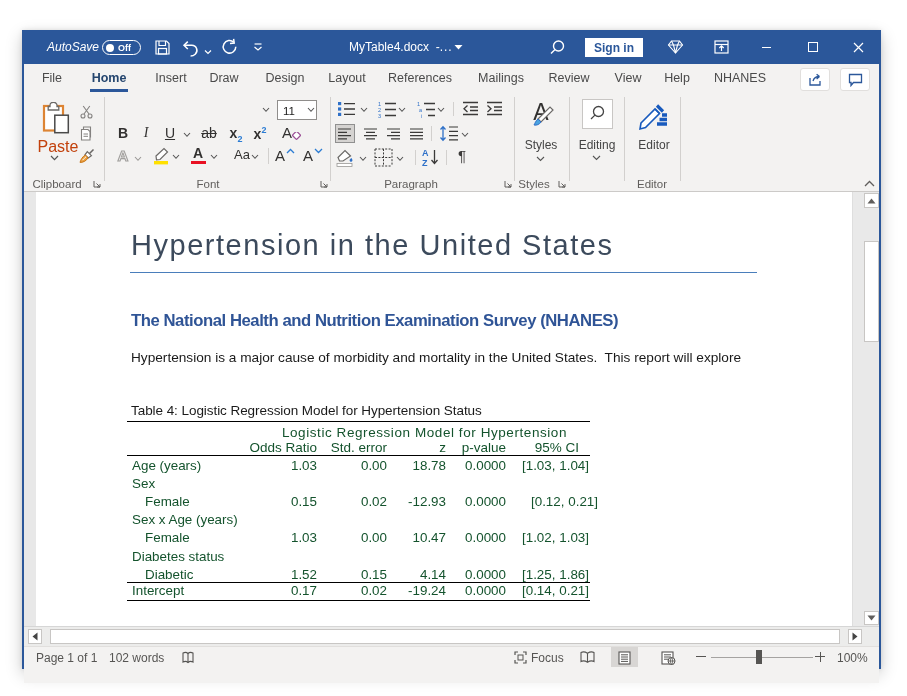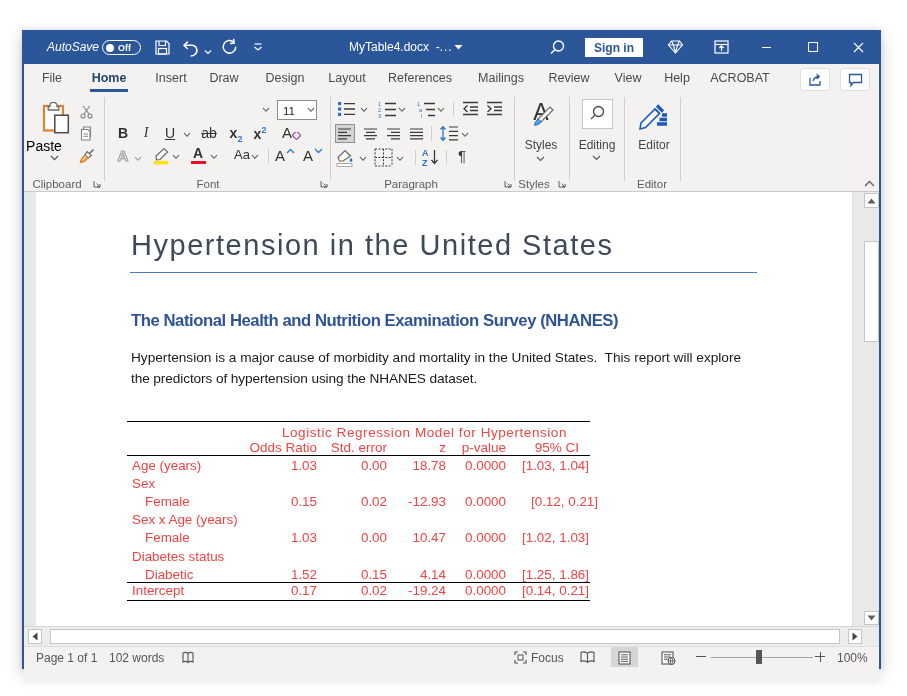--- a/index.html
+++ b/index.html
@@ -25,21 +25,21 @@
 .vsb{position:absolute;left:828px;top:0;width:27px;height:434px;background:#e9e9e9;border-left:1px solid #dedede}
 .sbtn{position:absolute;background:#fff;border:1px solid #c8c6c4;display:flex;align-items:center;justify-content:center}
 
 .hsb{position:absolute;left:2px;top:596px;width:855px;height:20px;background:#ececeb;border-top:1px solid #d6d6d6}
 
 .status{position:absolute;left:2px;top:616px;width:855px;height:37px;background:#f3f2f1;border-top:1px solid #e1dfdd;font-size:12px;color:#565553}
 .status .it{position:absolute;top:4px;white-space:nowrap}
 
 .dt{position:absolute;white-space:nowrap;color:#1a1a1a}
 .num{position:absolute;white-space:nowrap;text-align:right}
-.tbl{font-size:13.4px;color:#ef4444}
+.tbl{font-size:13.4px;color:#14532d}
 .rule{position:absolute;background:#000;height:1px}
 </style>
 </head>
 <body>
 <div class="win">
 
   <div class="tbar">
     <div class="txt" style="left:23px;top:10px;font-style:italic;">AutoSave</div>
 
     <div class="abs" style="left:78px;top:10px;width:39px;height:15px;border:1px solid #fff;border-radius:8px;font-weight:bold;">
@@ -107,21 +107,21 @@
     <div class="tab active" style="left:85px">Home</div>
     <div class="tab" style="left:147px">Insert</div>
     <div class="tab" style="left:200px">Draw</div>
     <div class="tab" style="left:261px">Design</div>
     <div class="tab" style="left:323px">Layout</div>
     <div class="tab" style="left:396px">References</div>
     <div class="tab" style="left:477px">Mailings</div>
     <div class="tab" style="left:545px">Review</div>
     <div class="tab" style="left:604px">View</div>
     <div class="tab" style="left:653px">Help</div>
-    <div class="tab" style="left:716px">ACROBAT</div>
+    <div class="tab" style="left:716px">NHANES</div>
     <div class="homeline"></div>
 
     <div class="abs" style="left:776px;top:4px;width:30px;height:23px;background:#fff;border:1px solid #e1dfdd;border-radius:3px">
       <svg width="16" height="15" viewBox="0 0 16 15" style="margin:3px 0 0 7px">
         <path d="M2 6 V13 H12 V9" fill="none" stroke="#2b579a" stroke-width="1.3"></path>
         <path d="M5 9 C6 5.5 9 4.5 11.5 4.5 M11.5 4.5 L8.6 2.2 M11.5 4.5 L8.6 7" fill="none" stroke="#2b579a" stroke-width="1.3"></path>
       </svg>
     </div>
     <div class="abs" style="left:816px;top:4px;width:30px;height:23px;background:#fff;border:1px solid #e1dfdd;border-radius:3px">
       <svg width="15" height="14" viewBox="0 0 15 14" style="margin:4px 0 0 7px">
@@ -130,21 +130,21 @@
     </div>
   </div>
 
   <div class="ribbon" id="ribbon">
 
     <svg class="abs" style="left:18px;top:10px" width="28" height="32" viewBox="0 0 28 32">
       <rect x="2" y="4" width="19" height="24.5" fill="#fff" stroke="#dd8433" stroke-width="2.2"></rect>
       <path d="M8 4.5 v-1.2 a3.5 3 0 0 1 7 0 V4.5 h1.8 V8 H6.2 V4.5 Z" fill="#fff" stroke="#6b6967" stroke-width="1.3"></path>
       <rect x="12.8" y="13.2" width="13.5" height="17.5" fill="#fff" stroke="#4a4a4a" stroke-width="1.5"></rect>
     </svg>
-    <div class="abs" style="left:20px;top:46px;transform:translateX(-50%);font-size:14px;color:#000000">Paste</div>
+    <div class="abs" style="left:34px;top:46px;transform:translateX(-50%);font-size:16px;color:#c2410c">Paste</div>
     <svg class="abs" style="left:26px;top:63px" width="9" height="6" viewBox="0 0 9 6">
         <path d="M1 1 L4.5 4.7 L8 1" fill="none" stroke="#555" stroke-width="1.2"></path>
       </svg>
 
     <svg class="abs" style="left:56px;top:13px" width="13" height="14" viewBox="0 0 13 14">
       <path d="M3.2 1 L9 9 M9.8 1 L4 9" stroke="#848280" stroke-width="1.1"></path>
       <circle cx="3" cy="11" r="2" fill="none" stroke="#848280" stroke-width="1.1"></circle>
       <circle cx="10" cy="11" r="2" fill="none" stroke="#848280" stroke-width="1.1"></circle>
     </svg>
 
@@ -350,21 +350,21 @@
         <path d="M1 6 L5.5 1.5 L10 6" fill="none" stroke="#605e5c" stroke-width="1.3"></path>
       </svg>
   </div>
 
   <div class="doc">
     <div class="page" id="page">
       <div class="dt" id="t-title" style="left:95px;top:36.5px;font-size:29px;color:#3c4a5c;letter-spacing:1.53px">Hypertension in the United States</div>
       <div class="abs" style="left:93.5px;top:79.8px;width:627px;height:1.5px;background:#4a7ebb"></div>
       <div class="dt" id="t-h1" style="left:95px;top:119.4px;font-size:16.7px;font-weight:bold;color:#2f5496;letter-spacing:-0.45px">The National Health and Nutrition Examination Survey (NHANES)</div>
       <div class="dt" id="t-b1" style="left:95px;top:158.4px;font-size:13.65px;color:#1a1a1a">Hypertension is a major cause of morbidity and mortality in the United States.&nbsp; This report will explore</div>
-      <div class="dt" id="t-b2" style="left:95px;top:179.4px;font-size:13.65px;color:#1a1a1a;letter-spacing:-0.1px">the predictors of hypertension using the NHANES dataset.</div>
+      <div class="dt" id="t-cap" style="left:95px;top:211.4px;font-size:13.5px;color:#1a1a1a;letter-spacing:-0.06px">Table 4: Logistic Regression Model for Hypertension Status</div>
 
       <div class="rule" style="left:91px;top:228.6px;width:463px;height:1.2px"></div>
       <div class="rule" style="left:91px;top:263px;width:463px;height:1.2px"></div>
       <div class="rule" style="left:91px;top:389.5px;width:463px;height:1.2px"></div>
       <div class="rule" style="left:91px;top:407.5px;width:463px;height:1.6px"></div>
 
       <div class="dt tbl" style="left:388.5px;top:232.6px;transform:translateX(-50%);font-size:13.5px;letter-spacing:0.57px">Logistic Regression Model for Hypertension</div>
       <div class="num tbl" style="right:540px;top:247.6px;font-size:13.5px">Odds Ratio</div>
       <div class="num tbl" style="right:470px;top:247.6px;font-size:13.5px">Std. error</div>
       <div class="num tbl" style="right:411px;top:247.6px;font-size:13.5px">z</div>

